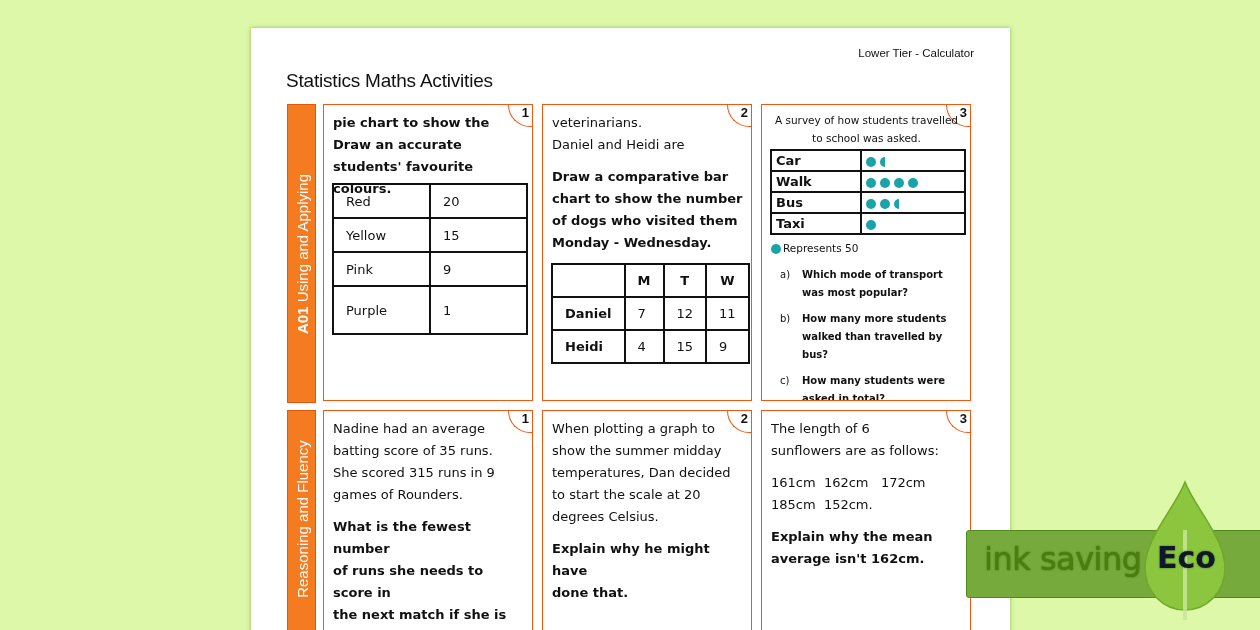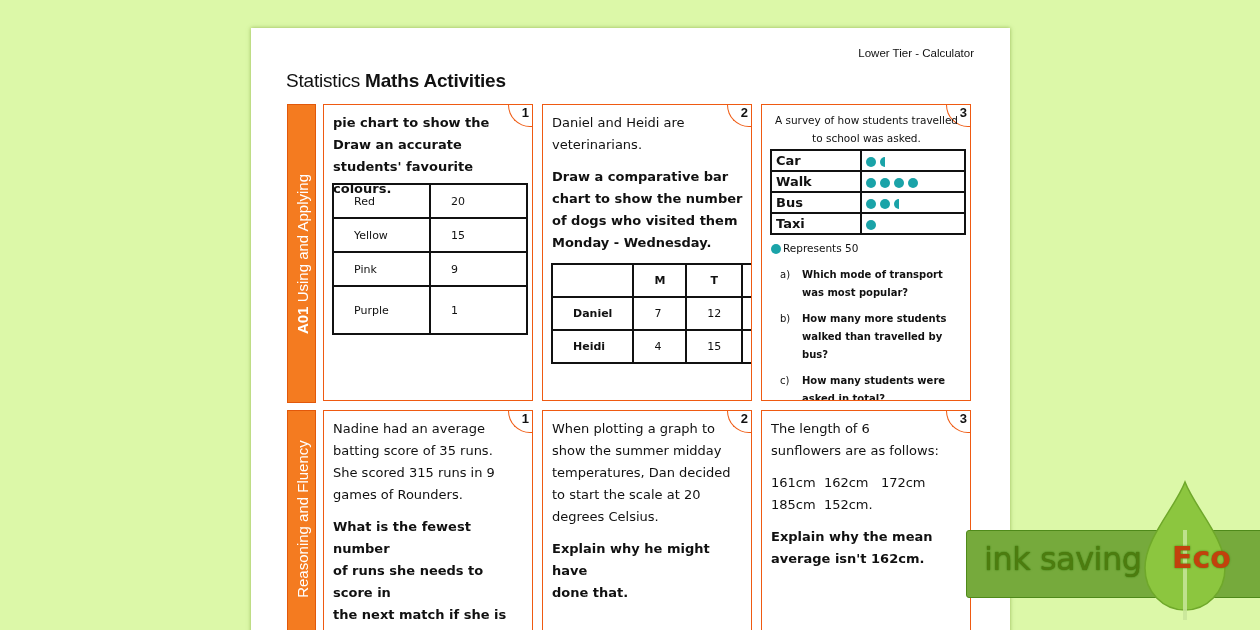--- a/index.html
+++ b/index.html
@@ -17,21 +17,21 @@
   .tier {
     position: absolute; right: 36px; top: 19px;
     font-size: 11.5px; color: #111;
     font-family: "Liberation Sans", sans-serif;
   }
   .title {
     position: absolute; left: 35px; top: 42px;
     font-size: 19px; font-family: "Liberation Sans", sans-serif;
     letter-spacing: -0.2px;
   }
-  .title b { font-weight: bold; margin-top: 41px; }
+  .title b { font-weight: normal; margin-top: 41px; }
 
   .label-strip {
     position: absolute; left: 36px; width: 27px;
     background: #f47b20; border: 1px solid #e2580a;
   }
   .label-strip .txt {
     position: absolute; left: 50%; top: 50%;
     transform: translate(-50%, -50%) rotate(-90deg);
     white-space: nowrap; color: #fff;
     font-family: "Liberation Sans", sans-serif; font-size: 15px;
@@ -54,21 +54,21 @@
   }
   .card .body {
     position: absolute; left: 9px; top: 7px; right: 8px;
     font-family: "DejaVu Sans", sans-serif; font-size: 13px; line-height: 22px;
   }
   .bold { font-weight: bold; }
   .small { font-size: 10.5px !important; line-height: 18px !important; }
 
   table.grid { border-collapse: collapse; position: absolute; }
   table.grid td {
-    border: 2px solid #111; font-size: 11px; padding: 0 20px;
+    border: 2px solid #111; font-size: 13px; padding: 0 12px;
     font-family: "DejaVu Sans", sans-serif; height: 29px; box-sizing: border-box;
   }
   table.grid td.hd { text-align: center; font-weight: bold; }
   table.picto td { height: 21px; font-size: 13px; font-weight: bold; padding: 0 4px; }
   .dot {
     display: inline-block; width: 10px; height: 10px; border-radius: 50%;
     background: #1aa3a8; margin-right: 4px; vertical-align: middle;
   }
   .half {
     display: inline-block; width: 5px; height: 10px;
@@ -87,23 +87,22 @@
   }
   .eco-text {
     position: absolute; left: 984px; top: 540px; font-size: 32px; color: #4d7c0f;
     font-family: "DejaVu Sans", sans-serif;
     text-shadow: 0 0 2px #3f7d10, 0 0 1px #3f7d10;
     letter-spacing: -0.5px;
   }
   .leaf { position: absolute; left: 1140px; top: 478px; width: 90px; height: 145px; }
   .eco-word {
     position: absolute; left: 1157px; top: 540px; font-size: 30px; font-weight: bold;
-    color: #c2410c; font-family: "DejaVu Sans", sans-serif;
+    color: #0f172a; font-family: "DejaVu Sans", sans-serif;
     text-shadow: 0 0 2px #3f7d10;
-    margin-left: 15px;
   }
 </style>
 </head>
 <body>
 
 <div class="page">
   <div class="tier">Lower Tier - Calculator</div>
   <div class="title"><span>Statistics </span><b>Maths Activities</b></div>
 
   <div class="label-strip" style="top:76px;height:297px;">
@@ -142,22 +141,22 @@
           </tr>
     </tbody>
       </table>
   </div>
 
   <div class="card" style="left:291px;top:76px;height:297px;">
     <div class="corner">
         <span>2</span>
       </div>
     <div class="body">
+      <div>veterinarians.</div>
       <div>Daniel and Heidi are</div>
-      <div>veterinarians.</div>
       <div style="height:10px"></div>
       <div class="bold">Draw a comparative bar</div>
       <div class="bold">chart to show the number</div>
       <div class="bold">of dogs who visited them</div>
       <div class="bold">Monday - Wednesday.</div>
     </div>
     <table class="grid" style="left:8px;top:158px;width:196px;">
       <tbody>
           <tr>
         <td style="width:87px;height:33px"></td>

